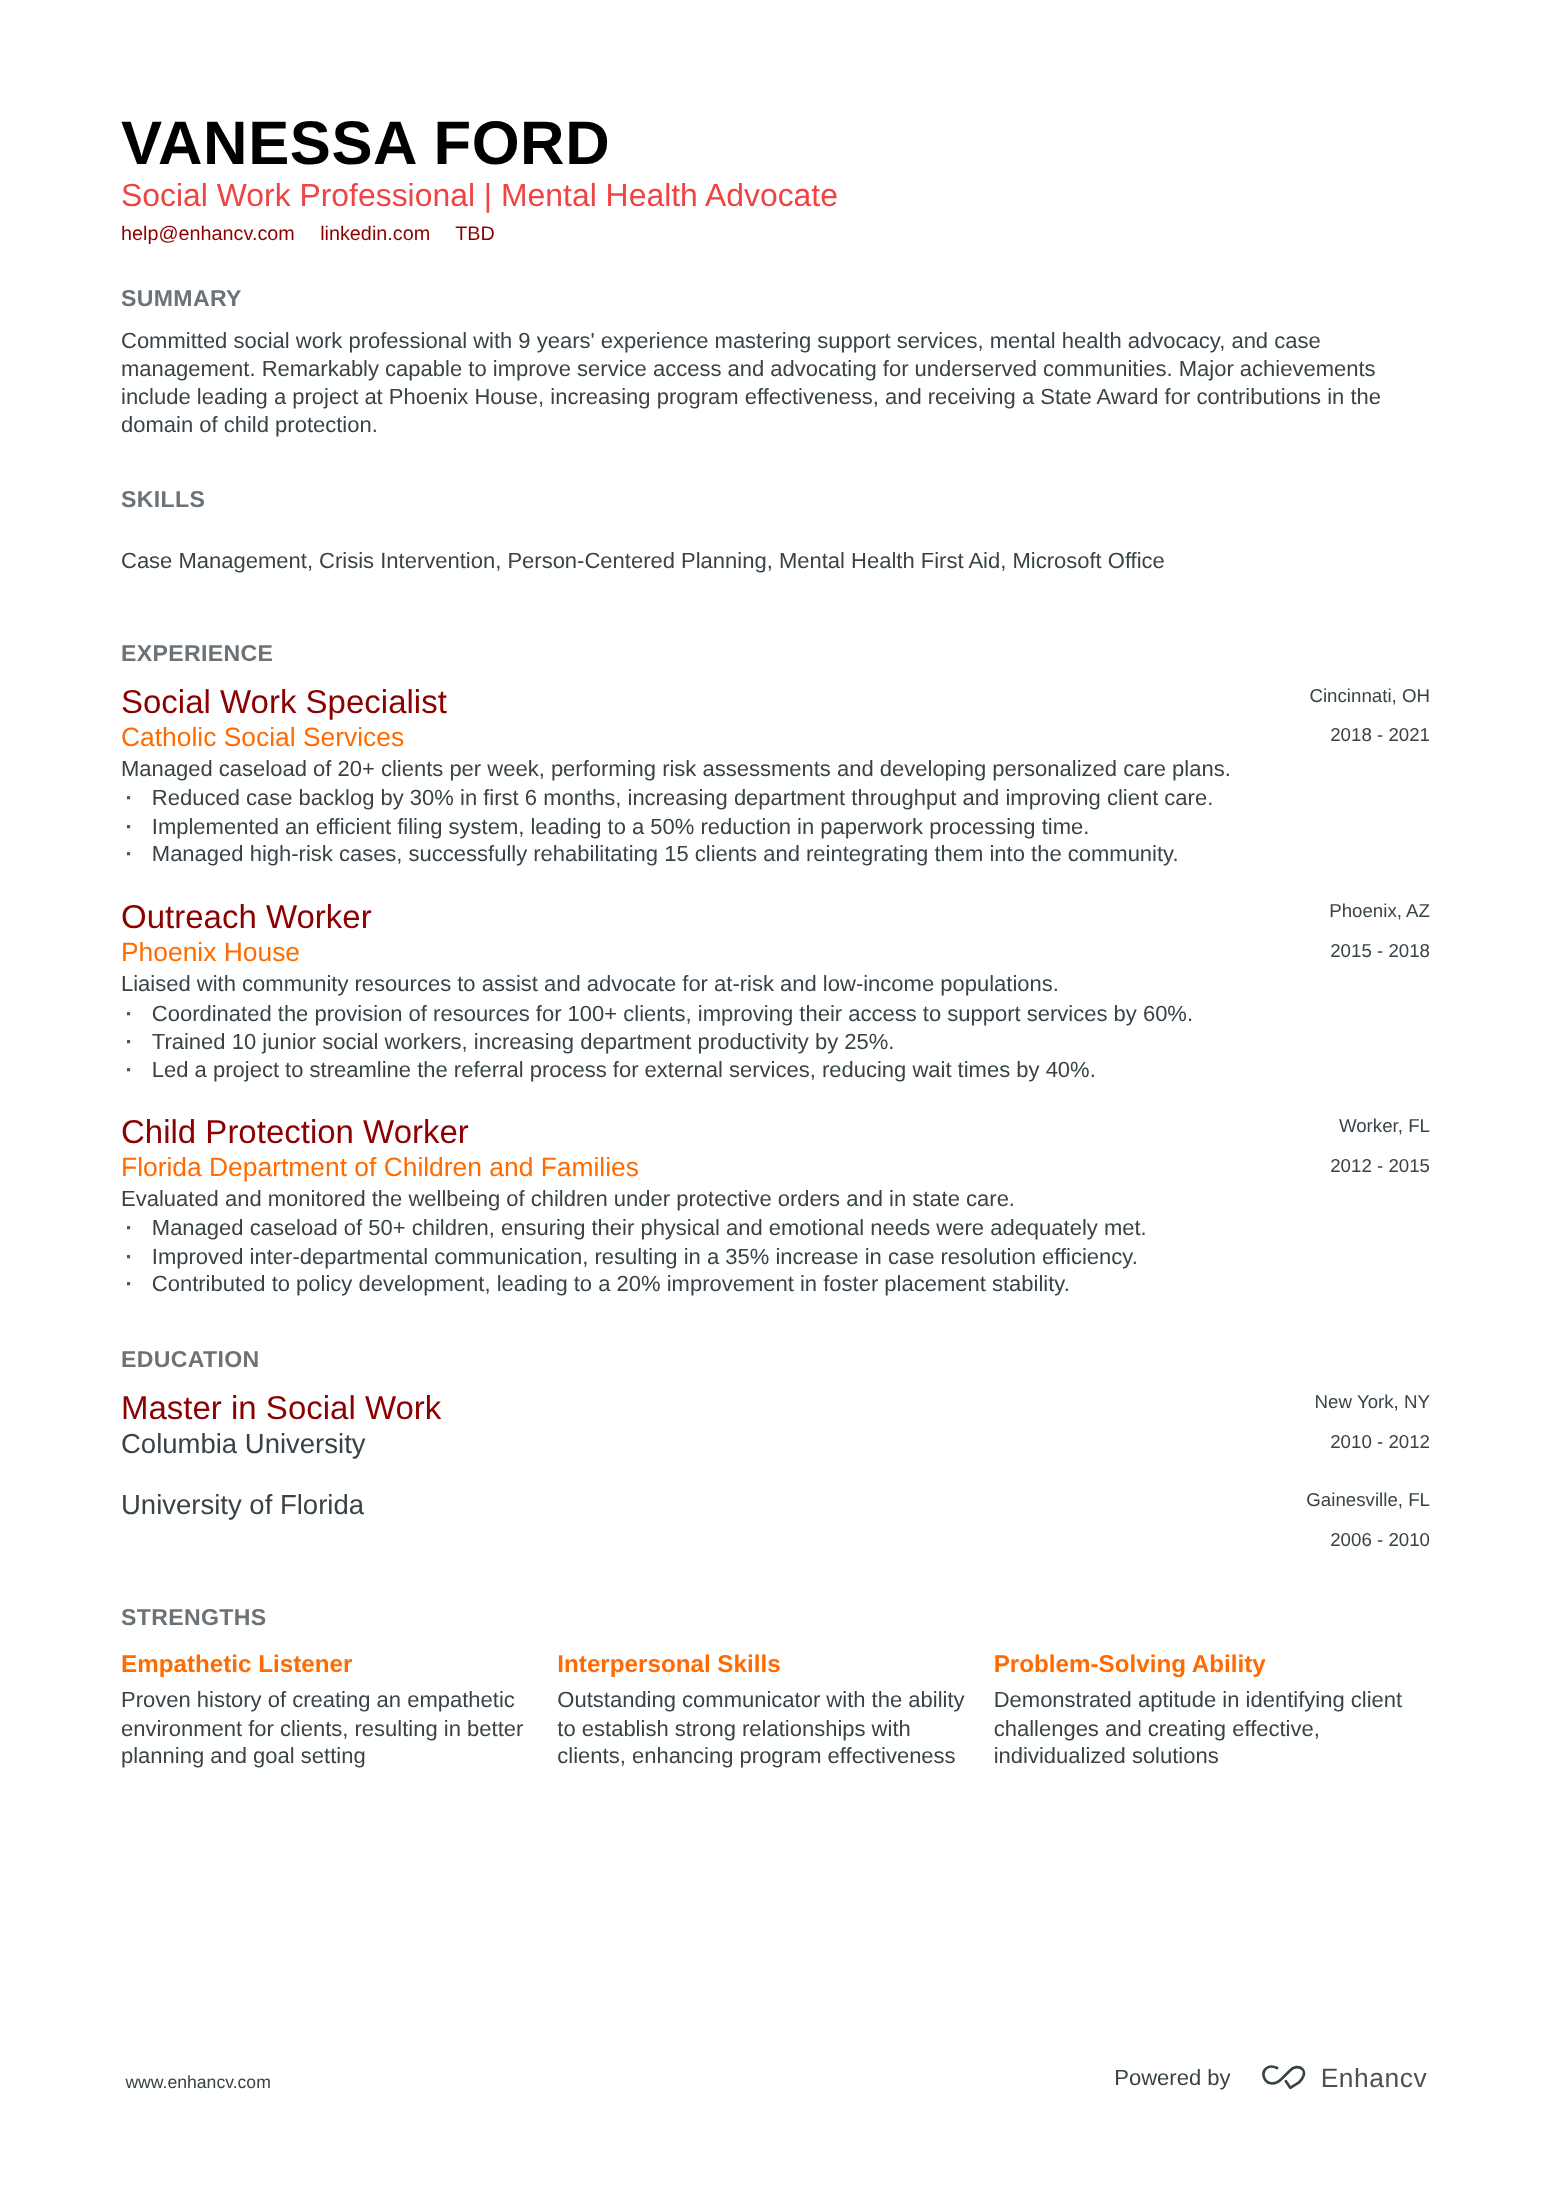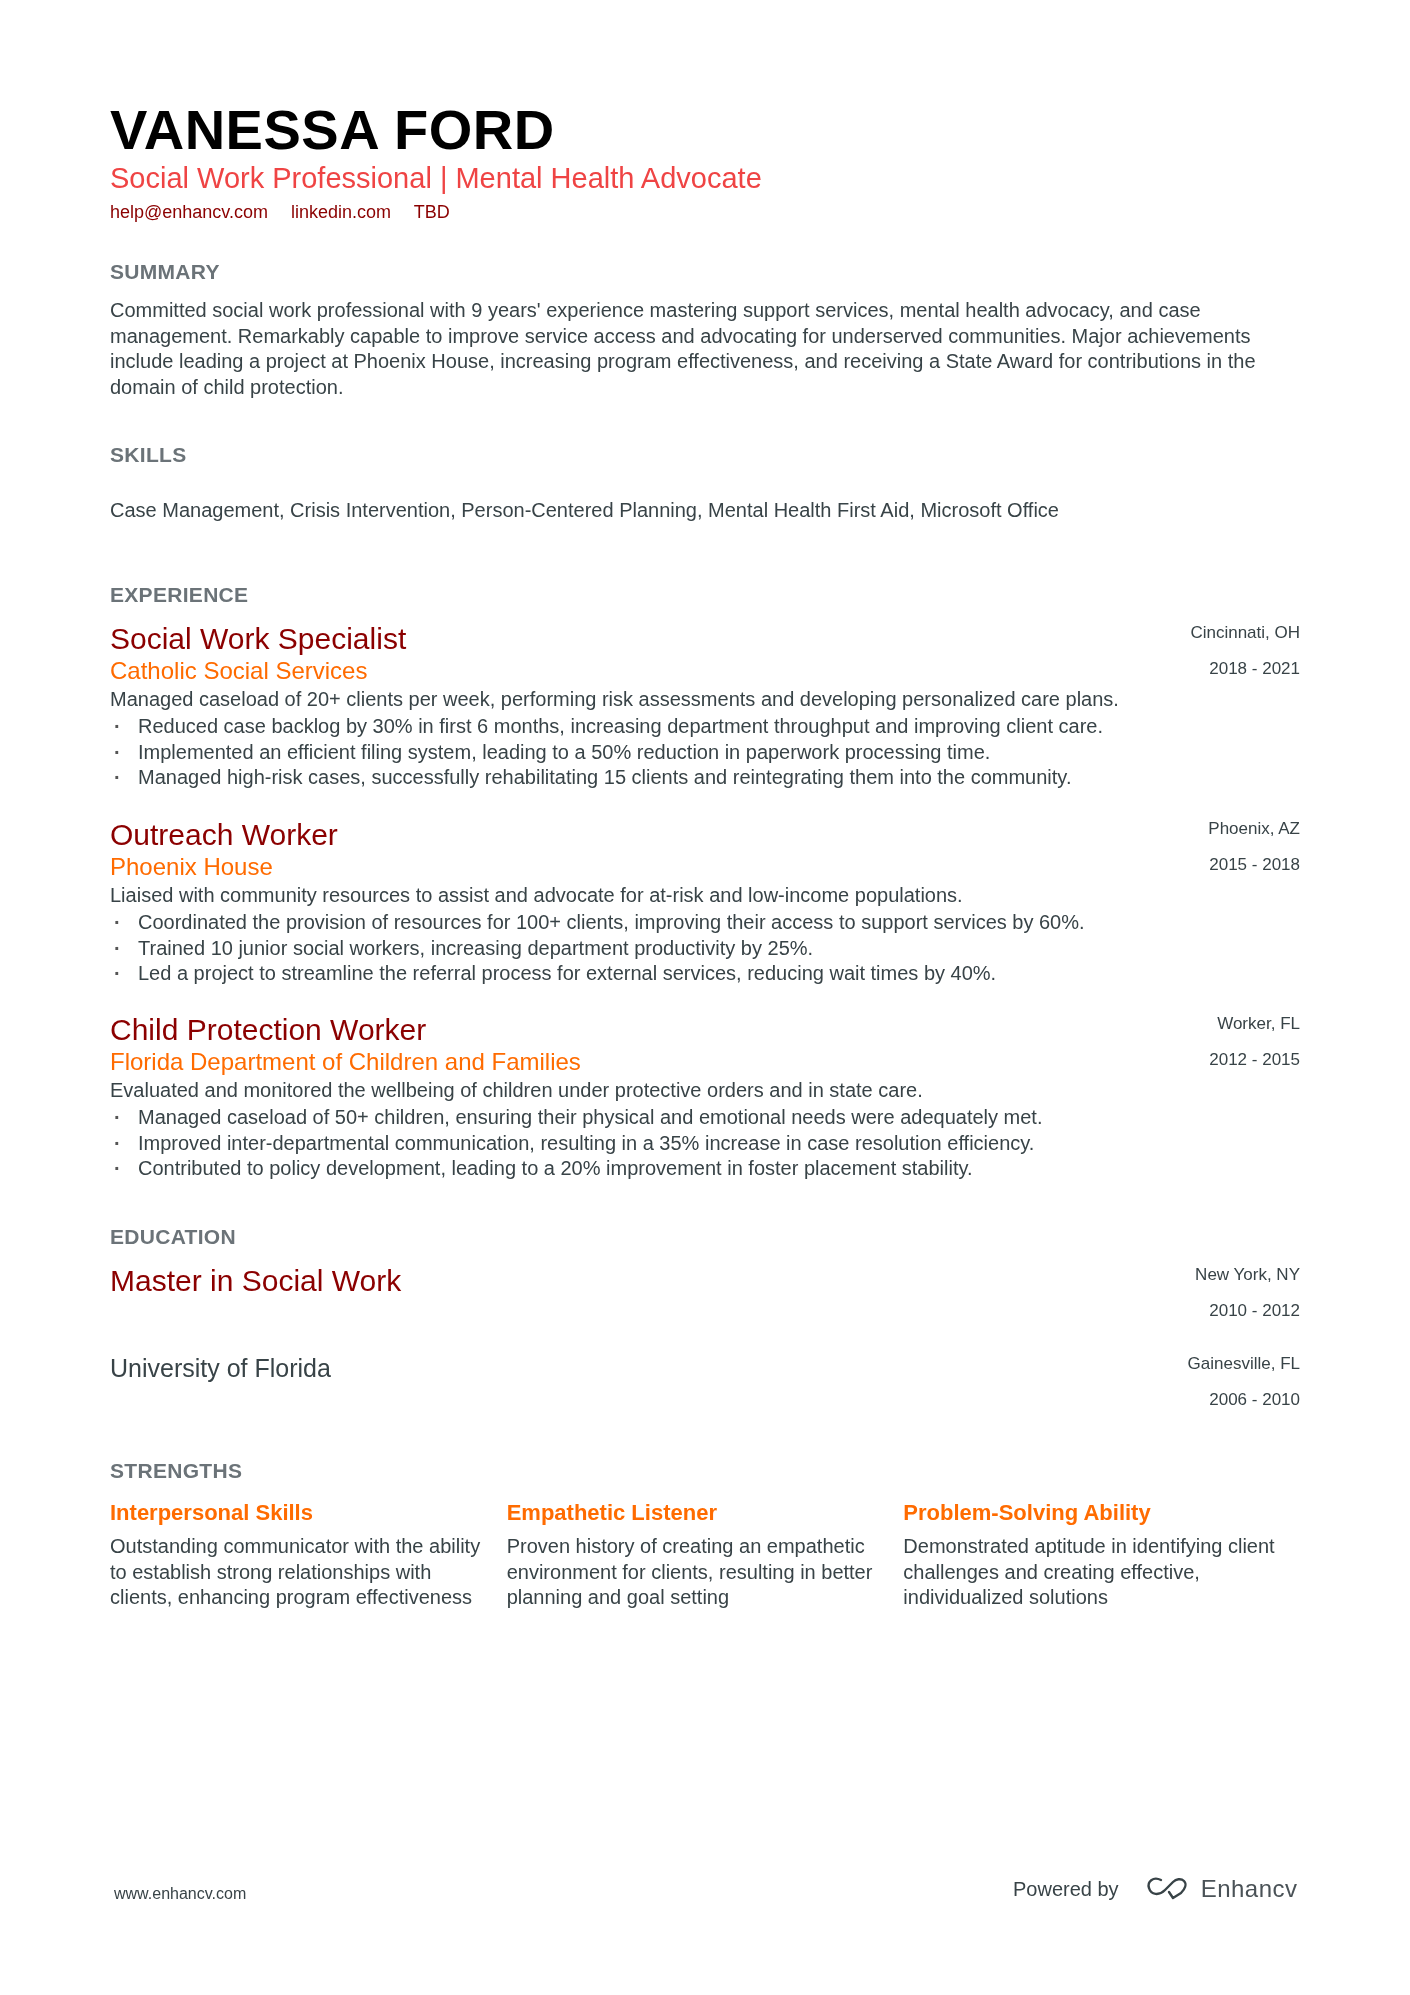--- a/index.html
+++ b/index.html
@@ -90,37 +90,38 @@
       <li>Contributed to policy development, leading to a 20% improvement in foster placement stability.</li>
     </ul>
   </div>
 
   <div class="sec-title" style="top:1224px">EDUCATION</div>
 
   <div class="entry" style="top:1264px">
     <div class="right-meta" style="top:0">New York, NY</div>
     <div class="right-meta" style="top:36px">2010 - 2012</div>
     <div class="role">Master in Social Work</div>
+    <div class="org-dark">Columbia University</div>
   </div>
 
   <div class="entry" style="top:1353px">
     <div class="right-meta" style="top:0">Gainesville, FL</div>
     <div class="right-meta" style="top:36px">2006 - 2010</div>
     <div class="org-dark">University of Florida</div>
   </div>
 
   <div class="sec-title" style="top:1458px">STRENGTHS</div>
   <div class="strengths">
     <div class="str-col">
+      <div class="str-title">Empathetic Listener</div>
+      <div class="str-desc">Proven history of creating an empathetic environment for clients, resulting in better planning and goal setting</div>
+    </div>
+    <div class="str-col">
       <div class="str-title">Interpersonal Skills</div>
       <div class="str-desc">Outstanding communicator with the ability to establish strong relationships with clients, enhancing program effectiveness</div>
-    </div>
-    <div class="str-col">
-      <div class="str-title">Empathetic Listener</div>
-      <div class="str-desc">Proven history of creating an empathetic environment for clients, resulting in better planning and goal setting</div>
     </div>
     <div class="str-col">
       <div class="str-title">Problem-Solving Ability</div>
       <div class="str-desc">Demonstrated aptitude in identifying client challenges and creating effective, individualized solutions</div>
     </div>
   </div>
 </div>
 
 <div class="footer-left">www.enhancv.com</div>
 <div class="footer-right">

